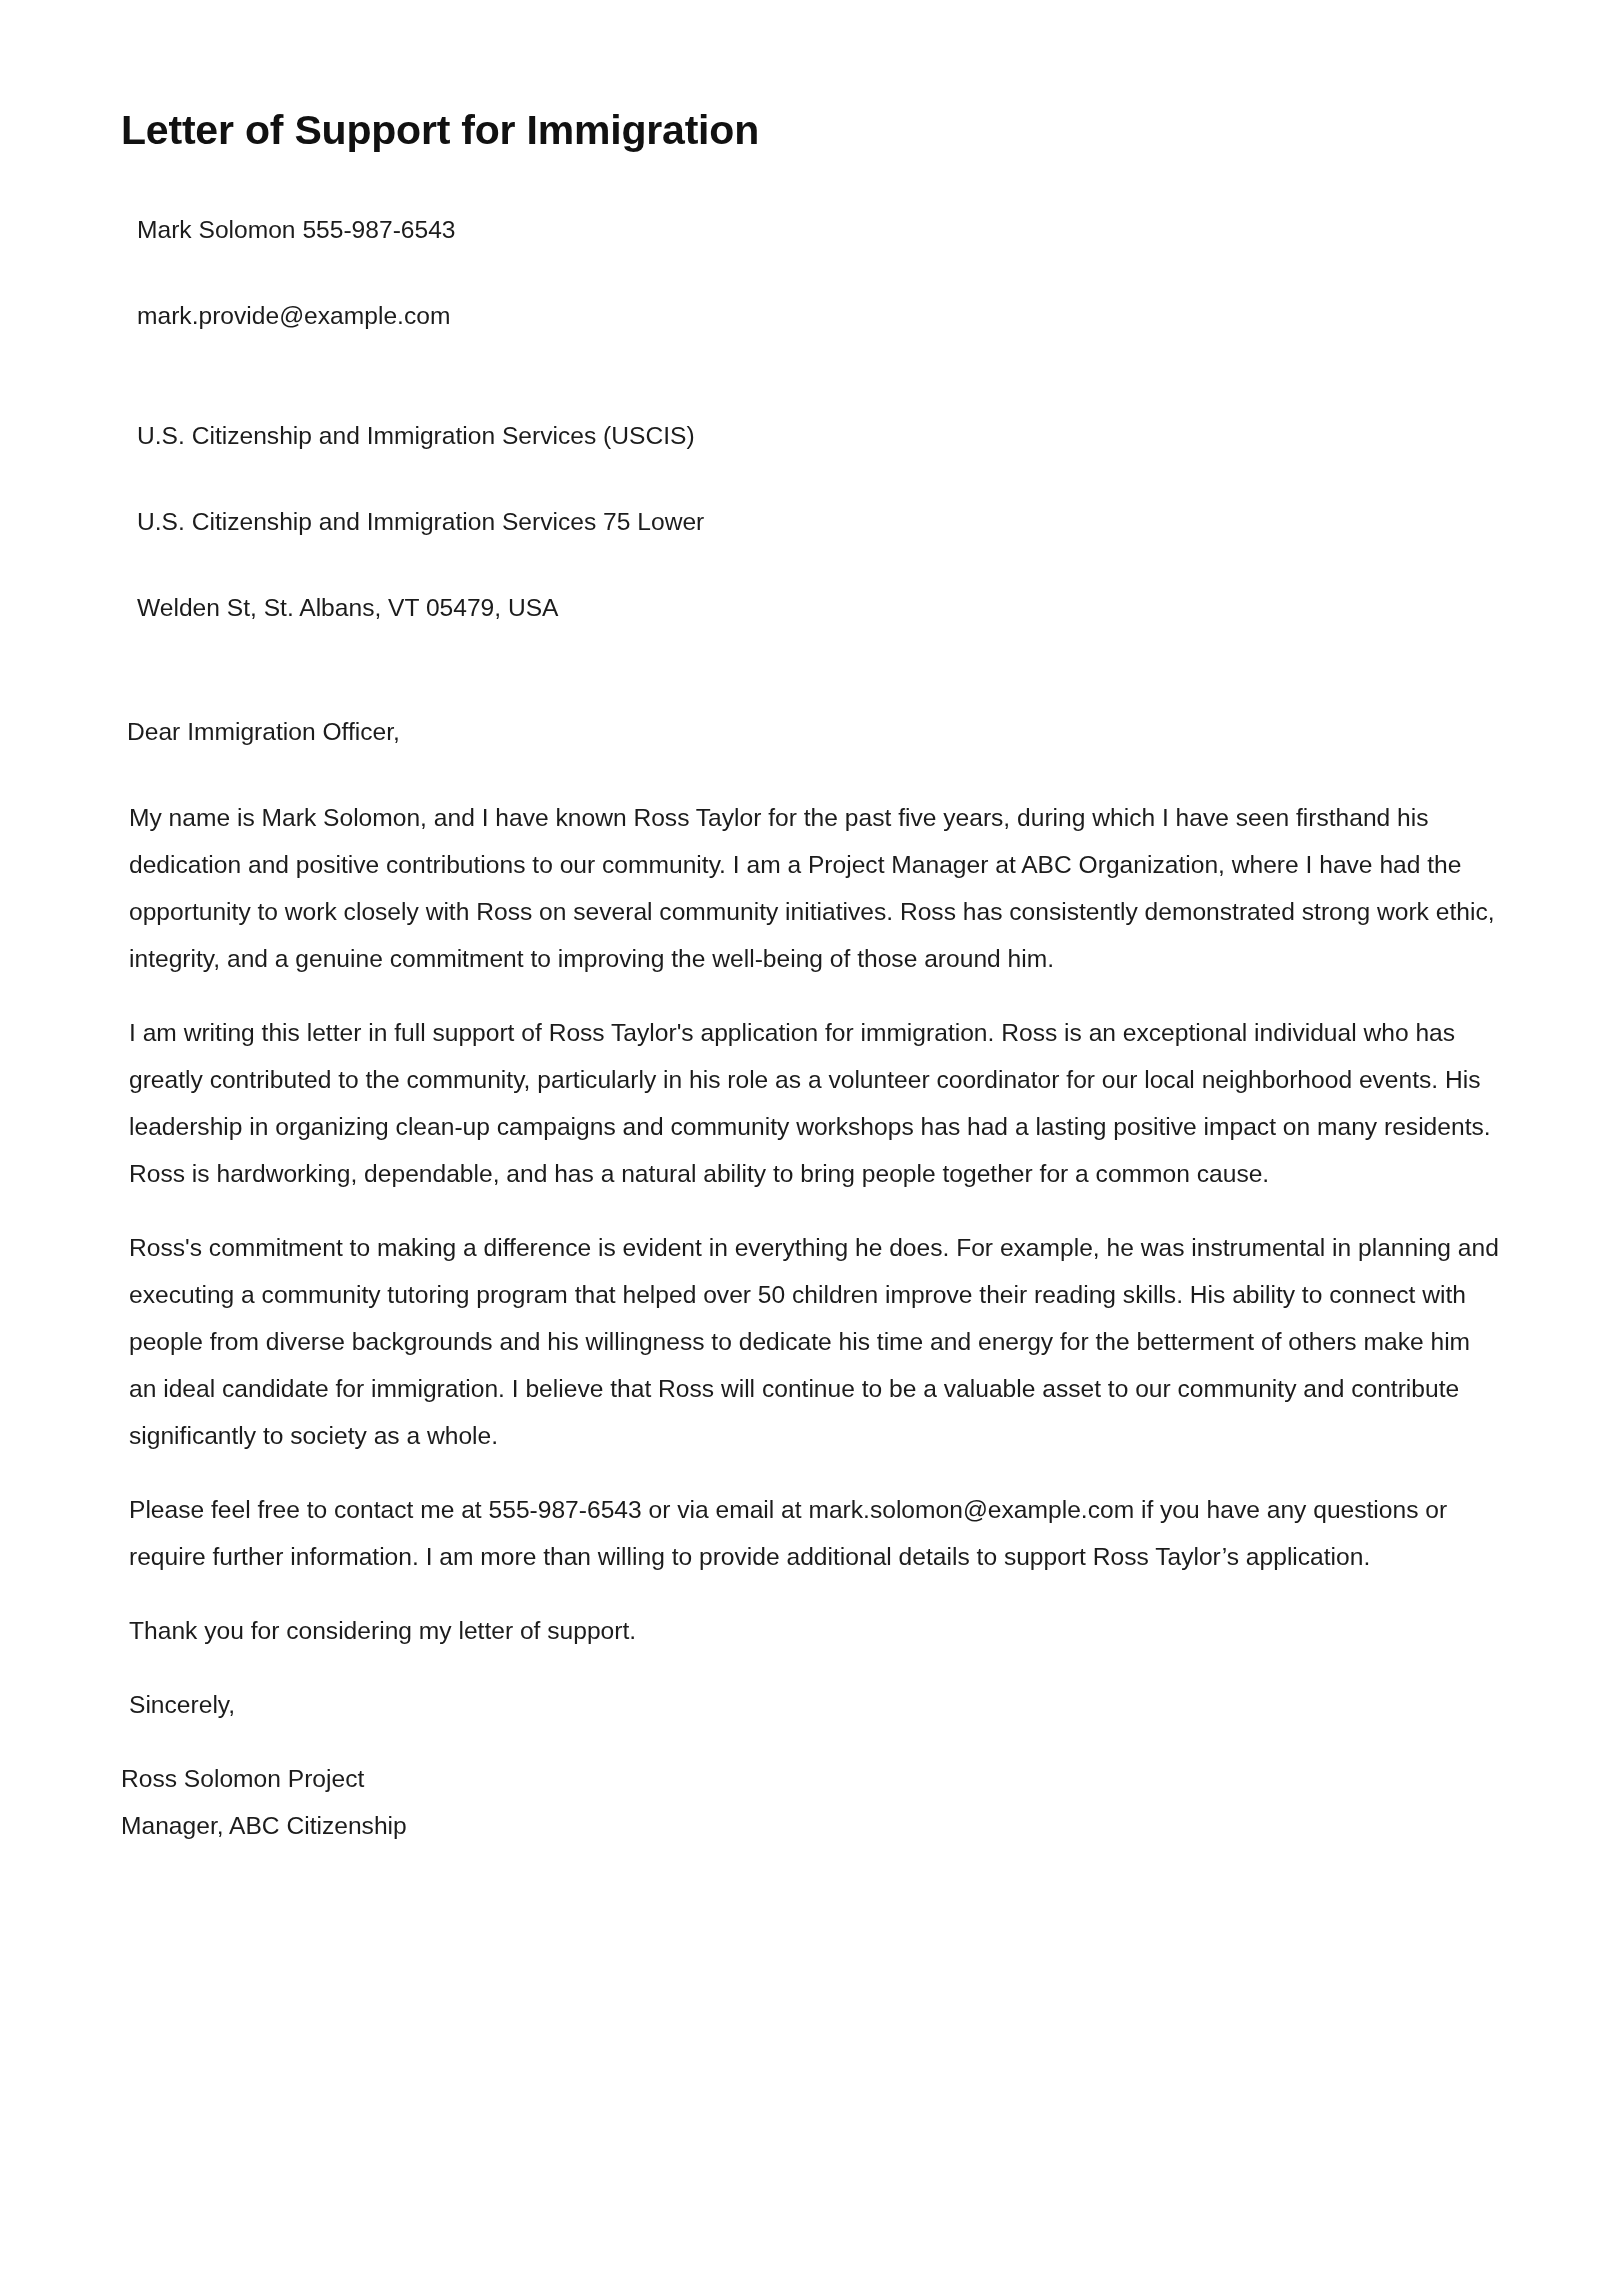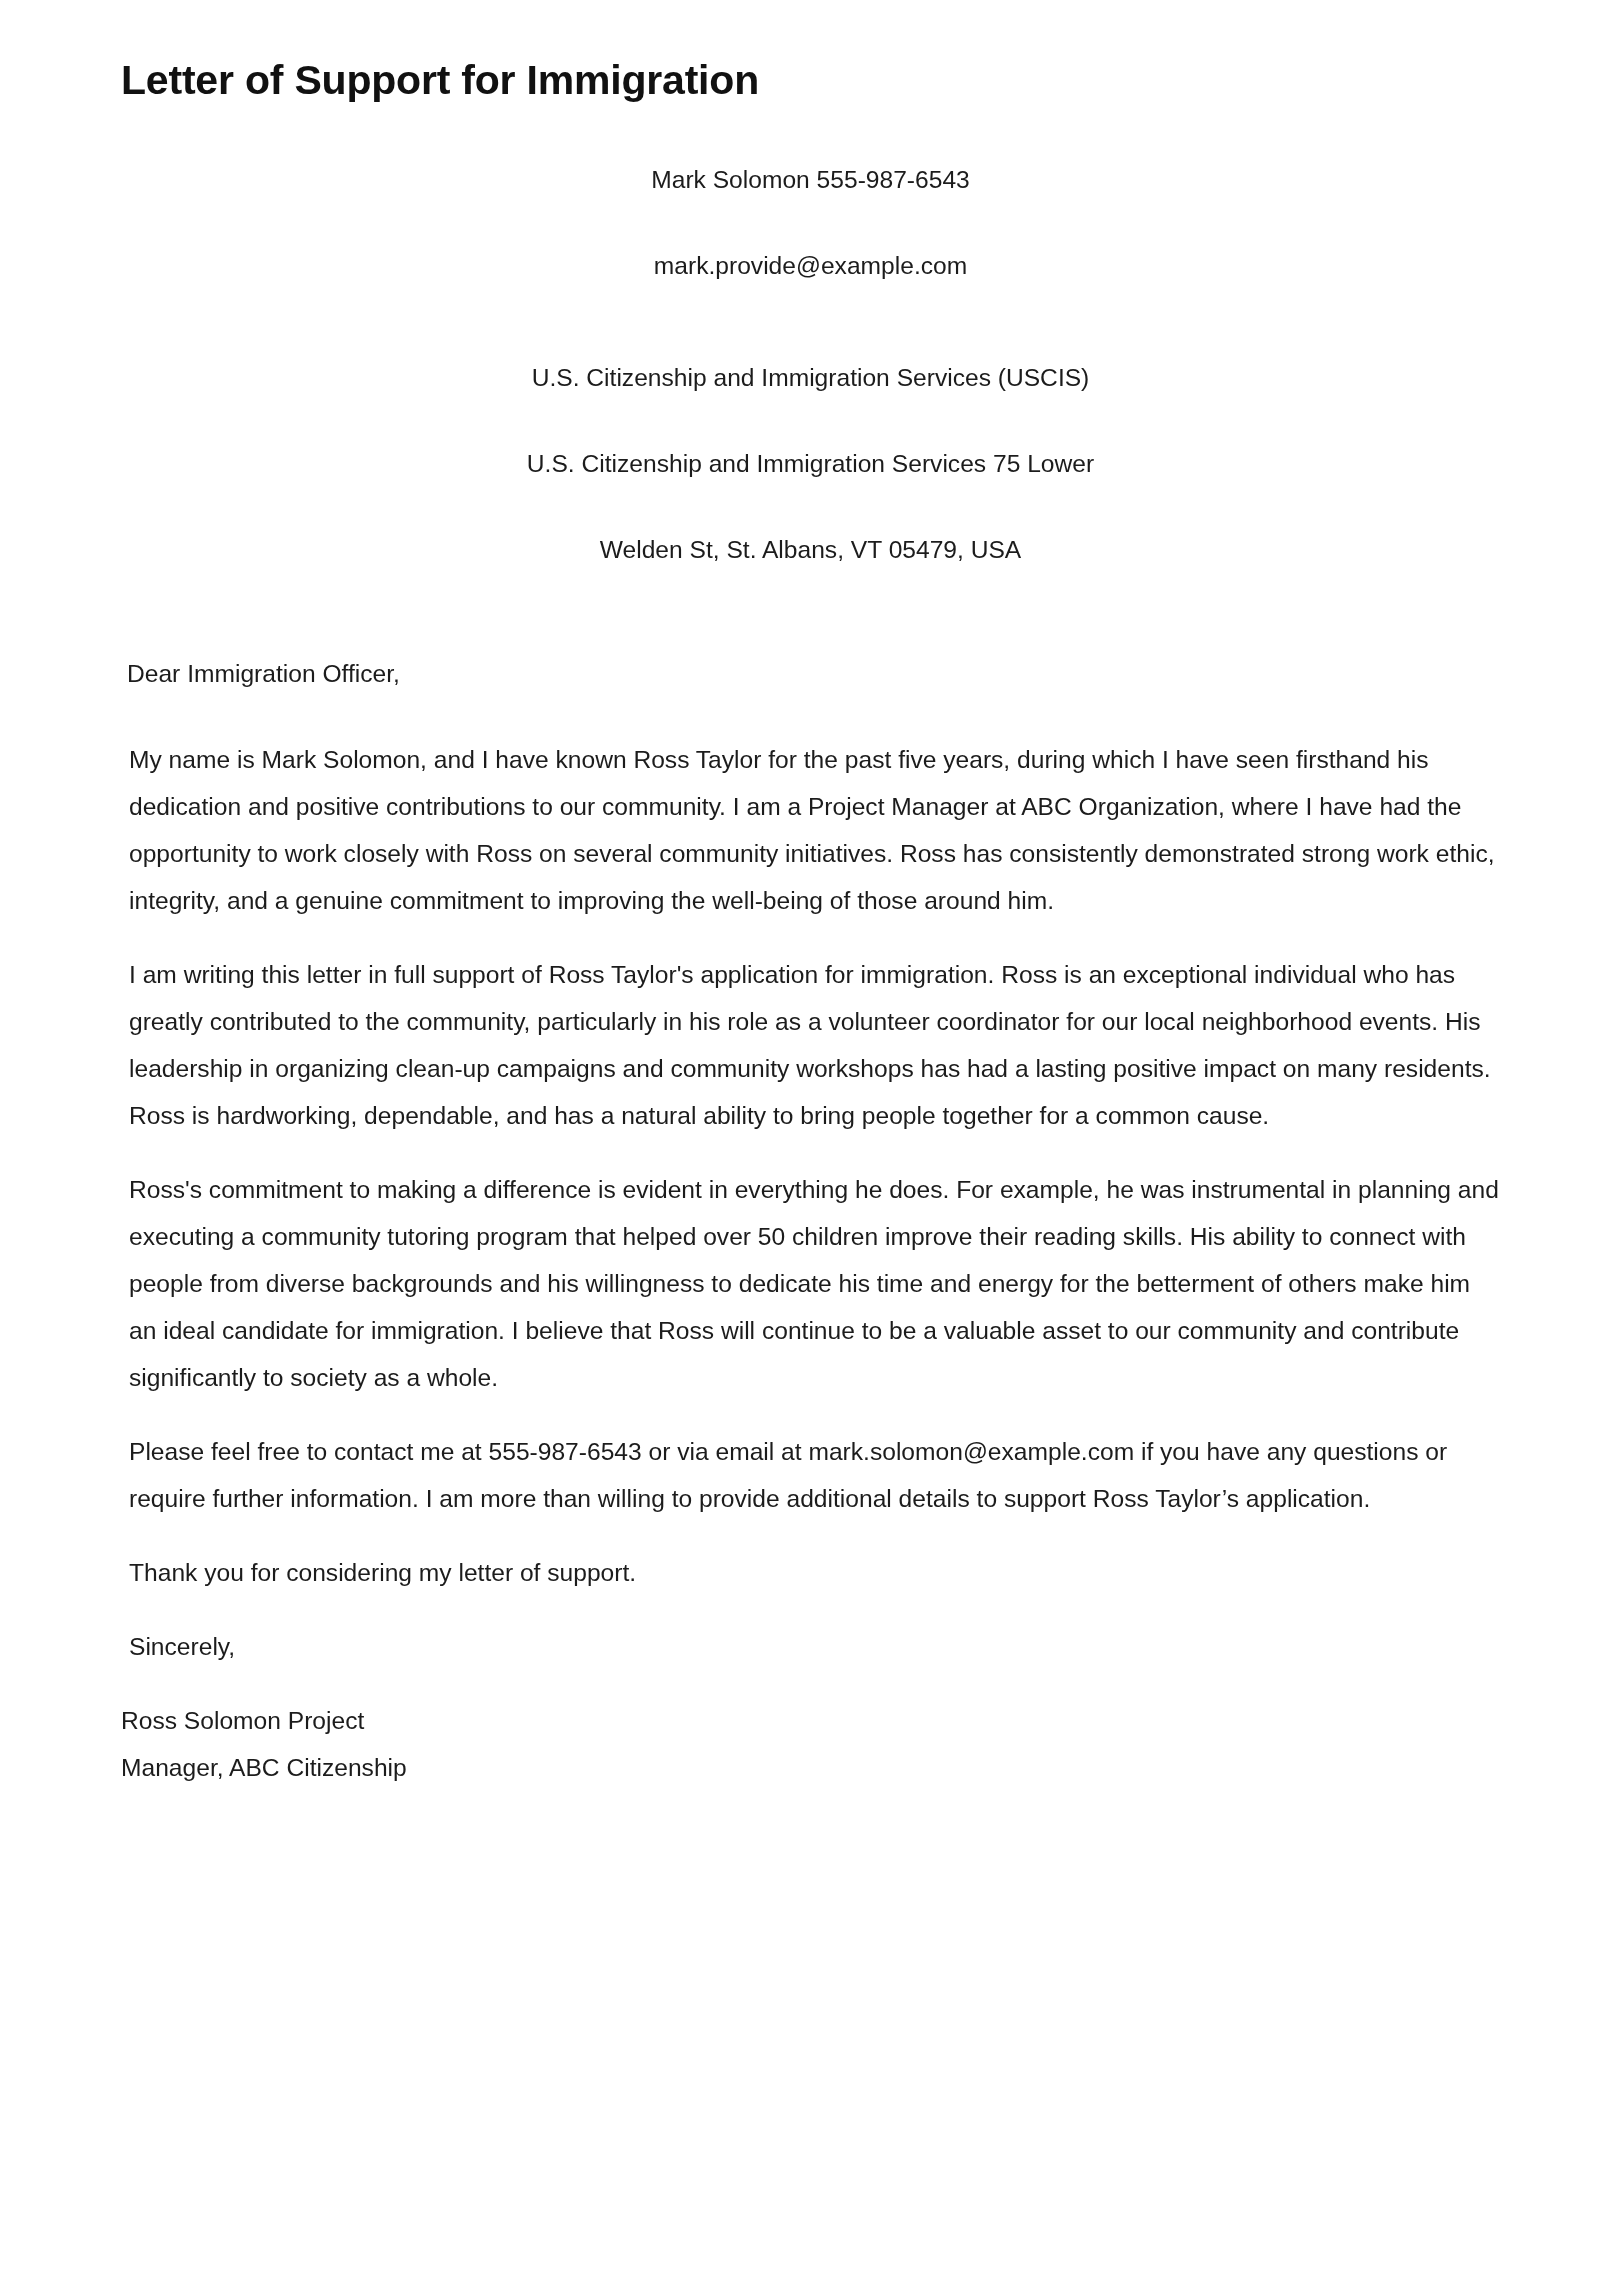--- a/index.html
+++ b/index.html
@@ -13,44 +13,43 @@
     height: 2293px;
     font-family: "Liberation Sans", "DejaVu Sans", sans-serif;
     color: #1a1a1a;
     -webkit-font-smoothing: antialiased;
   }
   .page {
     box-sizing: border-box;
     width: 1621px;
     min-height: 2293px;
     background: #ffffff;
-    padding: 56px 121px 107px 121px;
+    padding: 106px 121px 107px 121px;
   }
   .doc {
     width: 1379px;
   }
   .doc-title {
     font-size: 41px;
     font-weight: bold;
     line-height: 1.18;
     letter-spacing: -0.2px;
     color: #111111;
     margin: 0 0 52px 0;
   }
   .line-block {
     margin: 0 0 39px 0;
   }
   .line-block p,
   .para {
-    margin: 8px;
+    margin: 16px;
     font-size: 24.6px;
     line-height: 47px;
     color: #1c1c1c;
     font-weight: 400;
-    text-align: center;
   }
   .para {
     margin: 0 0 27px 8px;
     text-align: left;
   }
   .gap-sm { height: 18px; }
   .gap-md { height: 38px; }
   .sig-block p {
     margin: 0;
     font-size: 24.6px;

